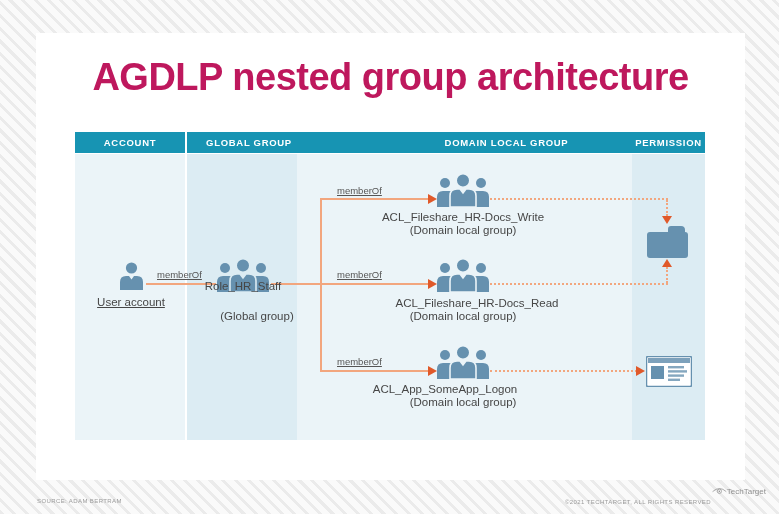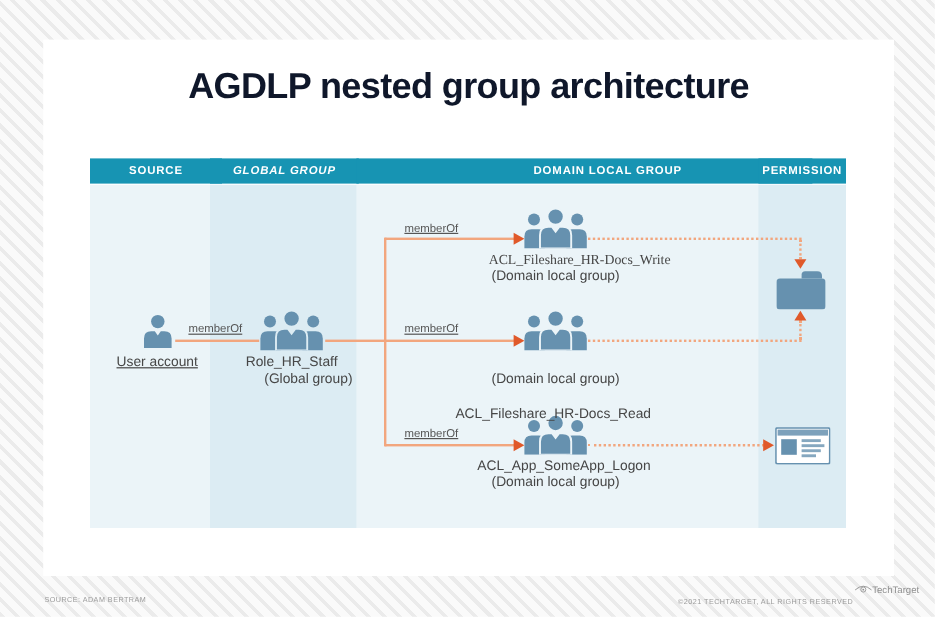--- a/index.html
+++ b/index.html
@@ -12,27 +12,27 @@
   }
   *{box-sizing:border-box;margin:0;padding:0;}
   html,body{width:779px;height:514px;}
   body{
     font-family:"Liberation Sans", sans-serif;
     background:repeating-linear-gradient(45deg,#ebebeb 0,#ebebeb 3px,#fafafa 3px,#fafafa 9px);
     position:relative;overflow:hidden;
   }
   .card{position:absolute;left:36px;top:33px;width:709px;height:447px;background:#fff;}
   .title{position:absolute;left:36px;top:56px;width:709px;text-align:center;
-    font-size:30px;font-weight:700;color:#0f172a;letter-spacing:-0.5px;}
+    font-size:38px;font-weight:700;color:#be185d;letter-spacing:-0.5px;}
   .col-header{position:absolute;top:132px;height:21px;background:var(--accent-teal);
     color:#fff;font-size:9.5px;font-weight:700;letter-spacing:0.7px;
     display:flex;align-items:center;justify-content:center;}
   .col-body{position:absolute;top:154px;height:286px;}
   .ch-account,.cb-account{left:75px;width:110px;}
-  .ch-global,.cb-global{left:175px;width:124px;font-style:italic;}
+  .ch-global,.cb-global{left:187px;width:124px;}
   .ch-dlg,.cb-dlg{left:297px;width:380px;padding-left:39px;}
   .ch-perm,.cb-perm{left:632px;width:73px;}
   .band-a{background:var(--band-light);}
   .band-b{background:var(--band-dark);}
   .line-h{position:absolute;height:2px;background:var(--connector-orange);}
   .line-v{position:absolute;width:2px;background:var(--connector-orange);}
   .dash-h{position:absolute;height:0;border-top:2px dotted var(--connector-orange);}
   .dash-v{position:absolute;width:0;border-left:2px dotted var(--connector-orange);}
   .arr-r{position:absolute;width:0;height:0;border-left:9px solid var(--arrow-orange);
     border-top:5px solid transparent;border-bottom:5px solid transparent;}
@@ -57,21 +57,21 @@
 <div class="page">
 
   <div class="card"></div>
   <h1 class="title">AGDLP nested group architecture</h1>
 
   <div class="col-body cb-account band-a"></div>
   <div class="col-body cb-global band-b"></div>
   <div class="col-body cb-dlg band-a"></div>
   <div class="col-body cb-perm band-b"></div>
 
-  <div class="col-header ch-account">SOURCE</div>
+  <div class="col-header ch-account">ACCOUNT</div>
   <div class="col-header ch-global">GLOBAL GROUP</div>
   <div class="col-header ch-dlg">DOMAIN LOCAL GROUP</div>
   <div class="col-header ch-perm">PERMISSION</div>
 
   <div class="line-h" style="left:146px;top:283px;width:70px;"></div>
   <div class="line-h" style="left:271px;top:283px;width:158px;"></div>
   <div class="line-v" style="left:320px;top:198px;height:174px;"></div>
   <div class="line-h" style="left:321px;top:198px;width:108px;"></div>
   <div class="line-h" style="left:321px;top:370px;width:108px;"></div>
   <div class="arr-r" style="left:428px;top:194px;"></div>
@@ -142,27 +142,27 @@
     <rect x="0.5" y="0.5" width="45" height="30" rx="1.5" fill="#ffffff" stroke="currentColor" stroke-width="1.5"></rect>
     <rect x="2" y="2" width="42" height="5" fill="currentColor" opacity="0.85"></rect>
     <rect x="5" y="10" width="13" height="13" fill="currentColor"></rect>
     <rect x="22" y="10" width="16" height="2.4" fill="currentColor" opacity="0.8"></rect>
     <rect x="22" y="14.2" width="19" height="2.4" fill="currentColor" opacity="0.8"></rect>
     <rect x="22" y="18.4" width="16" height="2.4" fill="currentColor" opacity="0.8"></rect>
     <rect x="22" y="22.6" width="12" height="2.4" fill="currentColor" opacity="0.8"></rect>
   </svg>
 
   <div class="lbl" style="left:31px;top:296px;text-decoration:underline;">User account</div>
-  <div class="lbl" style="left:143px;top:296px;">Role_HR_Staff</div>
+  <div class="lbl" style="left:143px;top:280px;">Role_HR_Staff</div>
   <div class="lbl" style="left:157px;top:310px;">(Global group)</div>
-  <div class="lbl" style="left:383px;top:211px;font-family:Liberation Serif, serif;">ACL_Fileshare_HR-Docs_Write</div>
+  <div class="lbl" style="left:363px;top:211px;">ACL_Fileshare_HR-Docs_Write</div>
   <div class="lbl" style="left:363px;top:224px;">(Domain local group)</div>
-  <div class="lbl" style="left:361px;top:297px;margin-top:42px;">ACL_Fileshare_HR-Docs_Read</div>
+  <div class="lbl" style="left:377px;top:297px;">ACL_Fileshare_HR-Docs_Read</div>
   <div class="lbl" style="left:363px;top:310px;">(Domain local group)</div>
-  <div class="lbl" style="left:370px;top:383px;">ACL_App_SomeApp_Logon</div>
+  <div class="lbl" style="left:345px;top:383px;">ACL_App_SomeApp_Logon</div>
   <div class="lbl" style="left:363px;top:396px;">(Domain local group)</div>
 
   <div class="ftr" style="left:37px;top:498px;">SOURCE: ADAM BERTRAM</div>
   <div class="ftr" style="right:68px;top:499px;">©2021 TECHTARGET, ALL RIGHTS RESERVED</div>
   <div class="brand">
     <svg width="20" height="10" viewBox="0 0 24 12">
       <path d="M1,7 Q12,-3 23,7" fill="none" stroke="#8f8f8f" stroke-width="1.2"></path>
       <circle cx="12" cy="6.5" r="3.4" fill="none" stroke="#8f8f8f" stroke-width="1.1"></circle>
       <circle cx="12" cy="6.5" r="1.2" fill="#8f8f8f"></circle>
     </svg>

